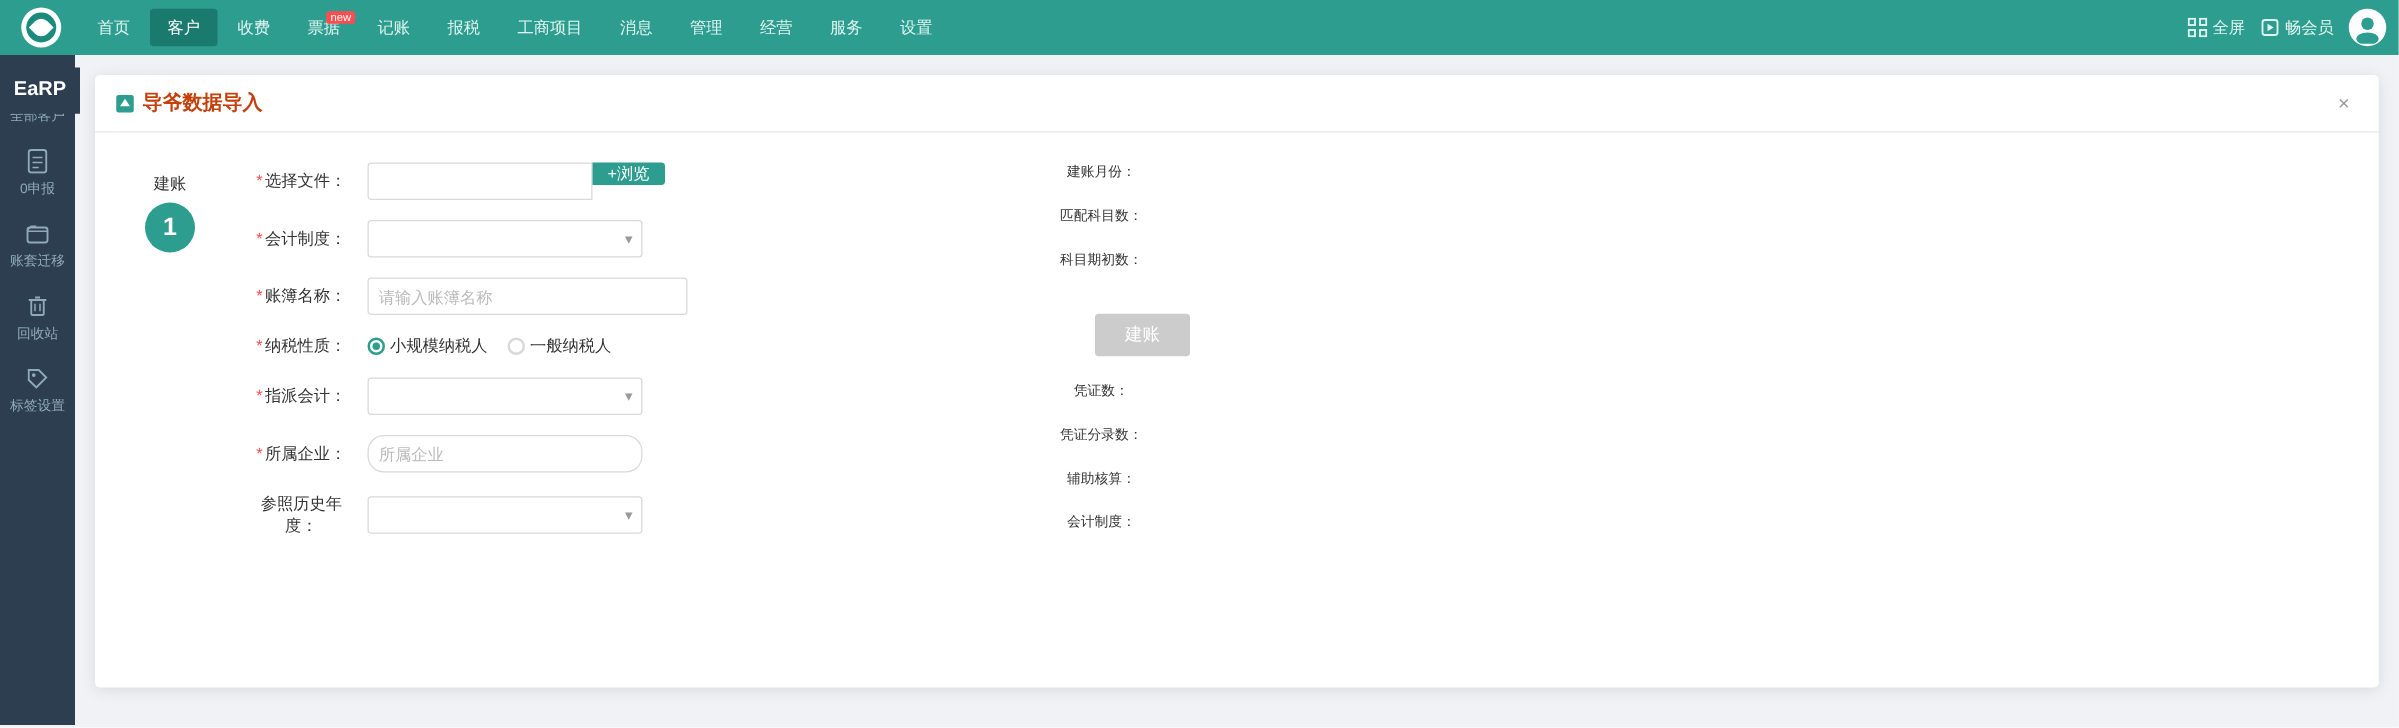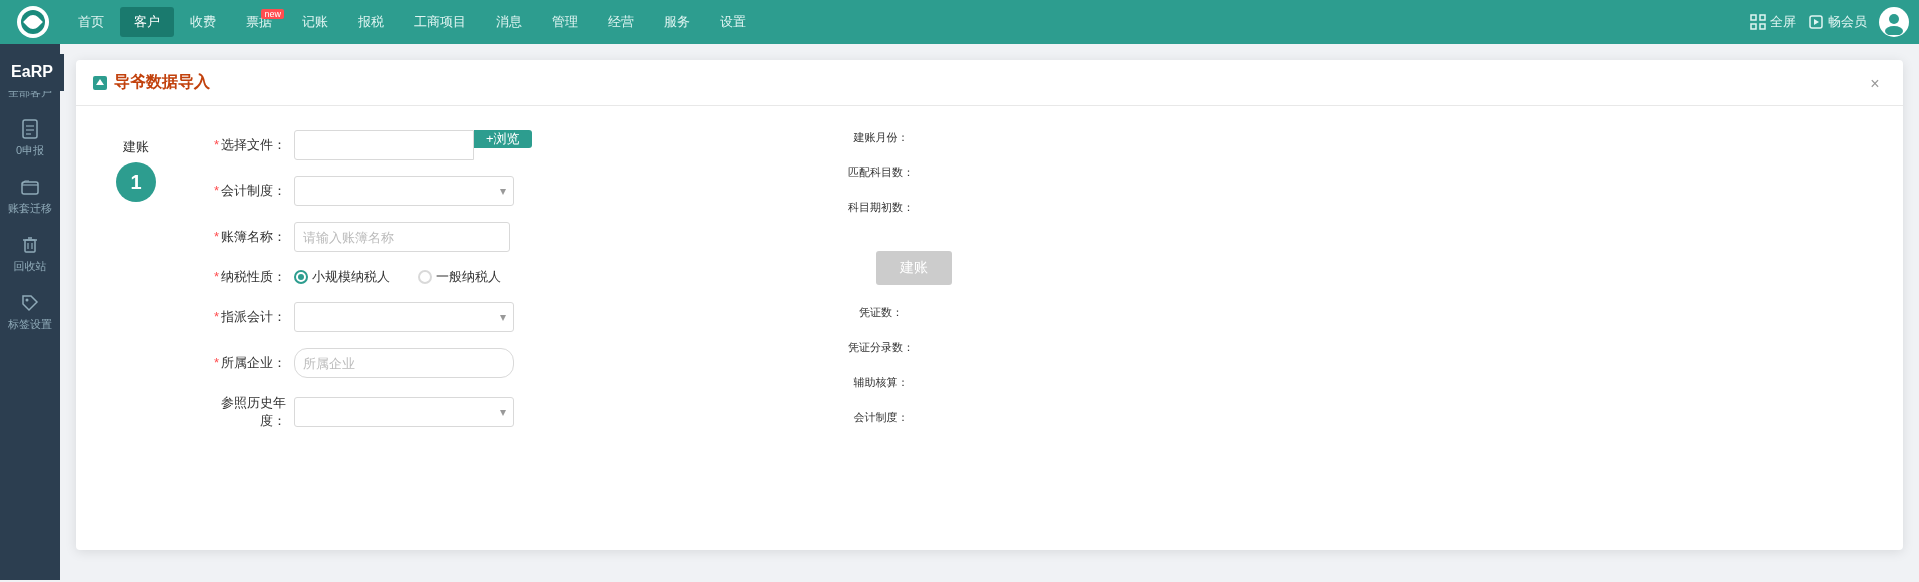--- a/index.html
+++ b/index.html
@@ -211,21 +211,21 @@
       max-width: 600px;
     }
     .form-row {
       display: flex;
       align-items: center;
       margin-bottom: 16px;
       gap: 8px;
     }
     .form-label {
       width: 90px;
-      text-align: right;
+      text-align: center;
       color: #333;
       font-size: 13px;
       flex-shrink: 0;
     }
     .required-star {
       color: #ff4d4f;
       margin-right: 2px;
     }
     .form-input {
       height: 30px;
@@ -278,21 +278,21 @@
     .file-input-group {
       display: flex;
     }
     .file-input-group .form-input {
       border-radius: 3px 0 0 3px;
       width: 180px;
     }
     .radio-group {
       display: flex;
       align-items: center;
-      gap: 28px;
+      gap: 16px;
     }
     .radio-item {
       display: flex;
       align-items: center;
       gap: 4px;
       cursor: pointer;
     }
     .radio-dot {
       width: 14px;
       height: 14px;
@@ -515,21 +515,21 @@
             </div>
             <div class="select-wrapper">
               <select class="form-select"></select>
             </div>
           </div>
 
           <div class="form-row">
             <div class="form-label">
               <span class="required-star">*</span><span>账簿名称：</span>
             </div>
-            <input type="text" class="form-input" style="width: 216px;" placeholder="请输入账簿名称">
+            <input type="text" class="form-input" style="width: 256px;" placeholder="请输入账簿名称">
           </div>
 
           <div class="form-row">
             <div class="form-label">
               <span class="required-star">*</span><span>纳税性质：</span>
             </div>
             <div class="radio-group">
               <div class="radio-item">
                 <div class="radio-dot checked"></div>
                 <span class="radio-label">小规模纳税人</span>

